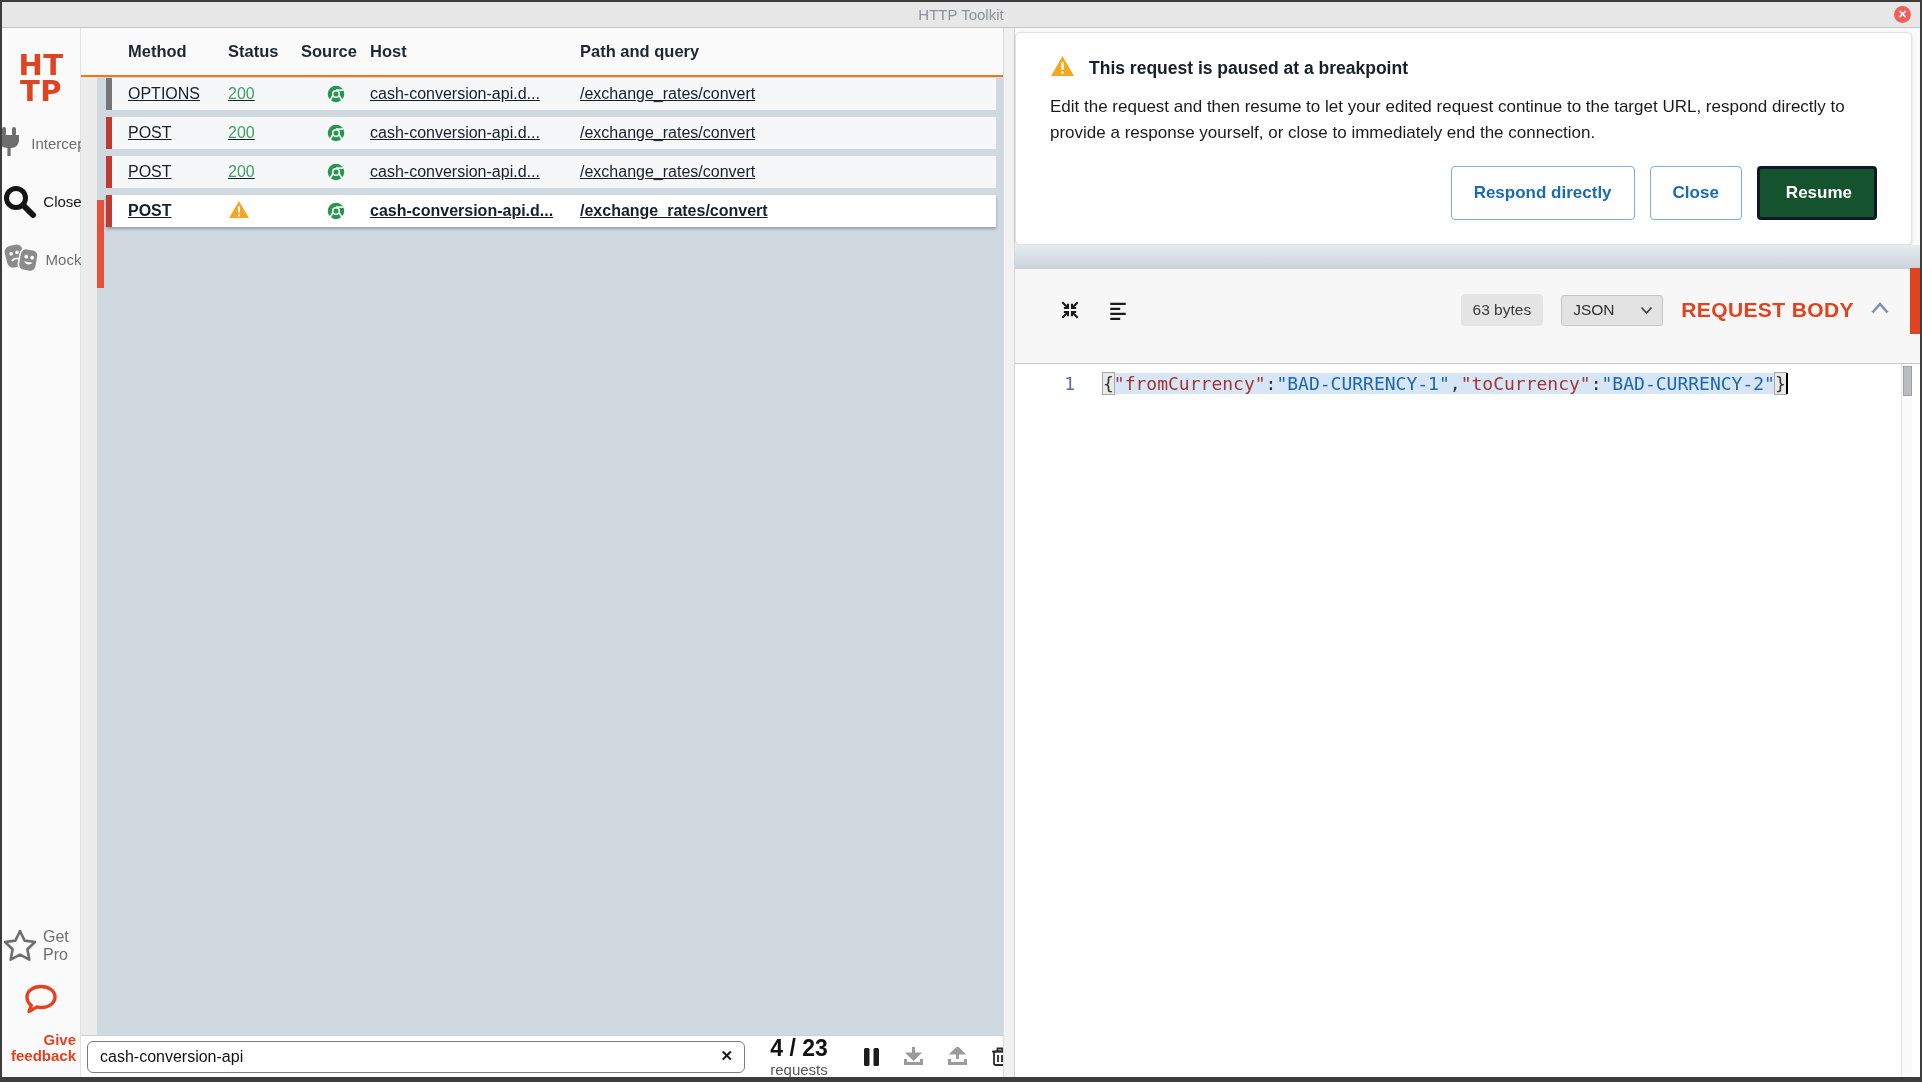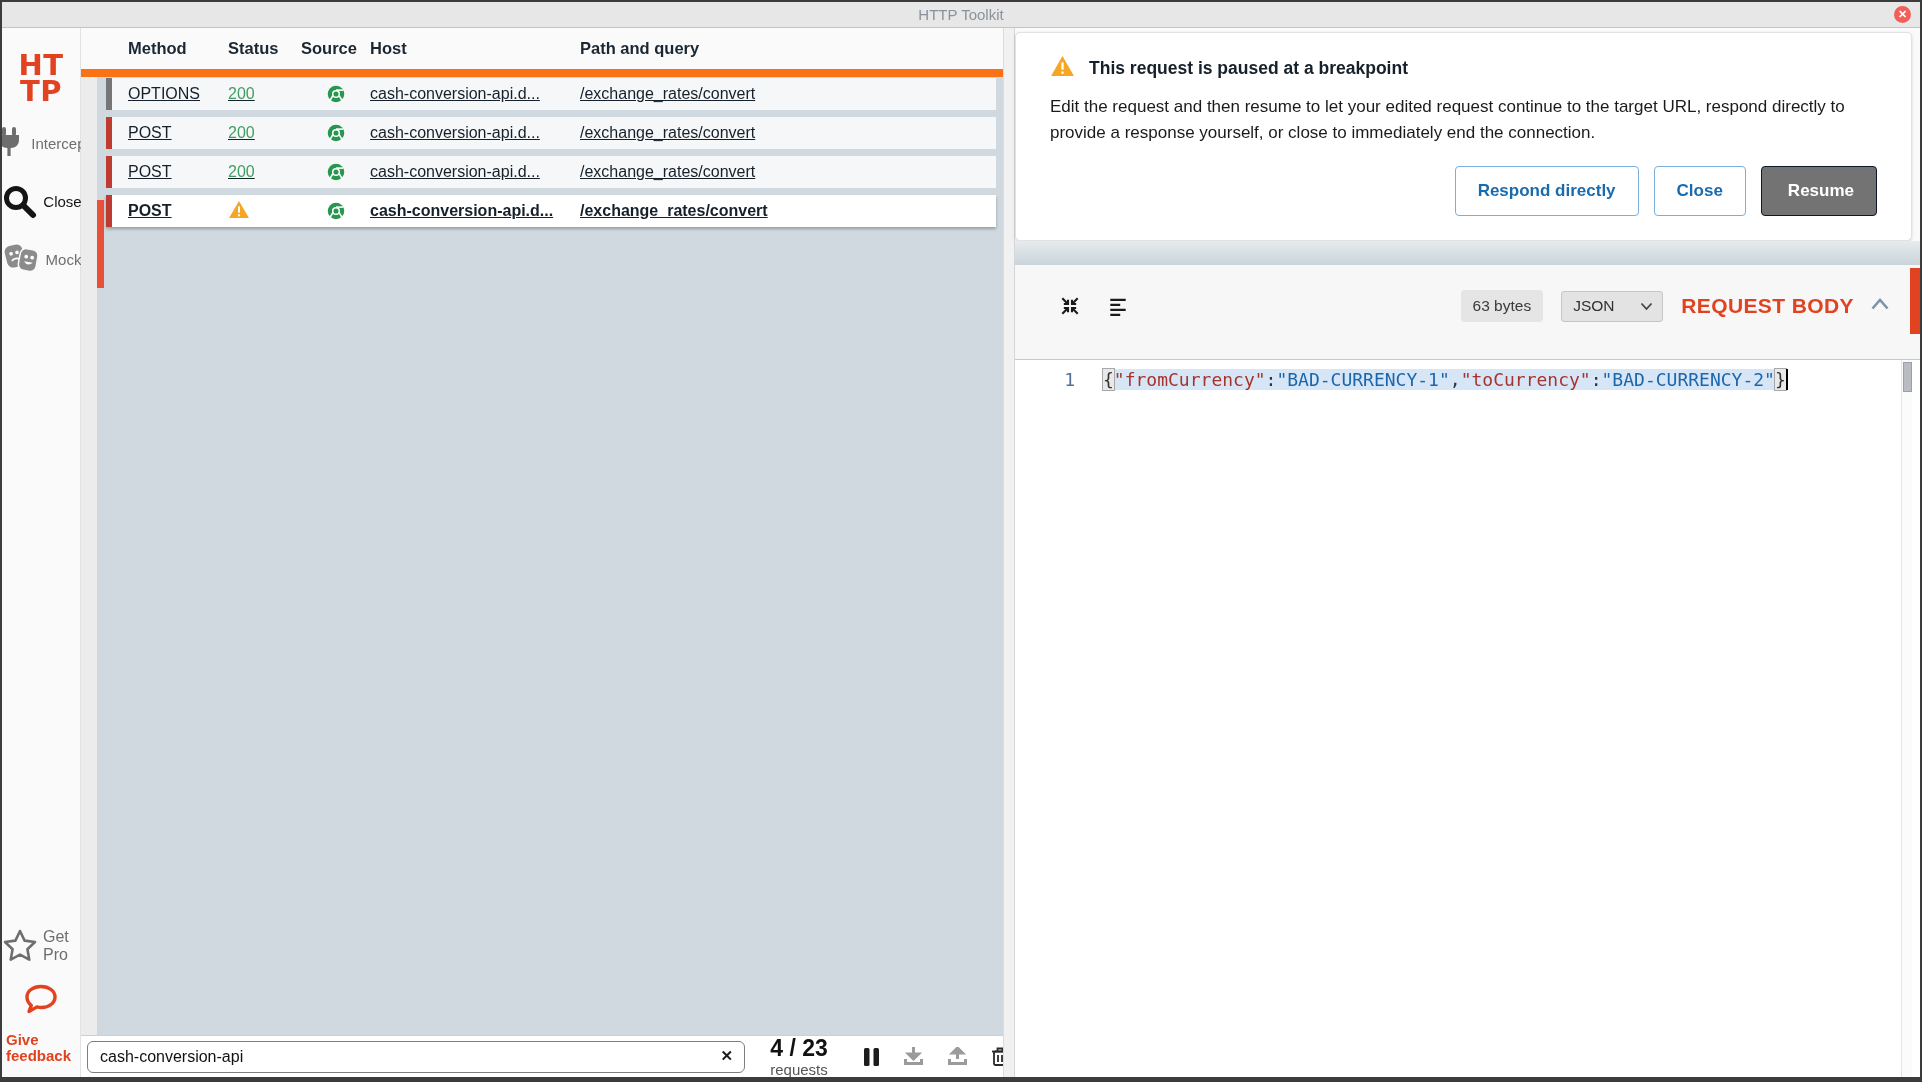--- a/index.html
+++ b/index.html
@@ -23,26 +23,26 @@
   .sidebar { flex:none; width:79px; background:#fafafa; border-right:1px solid #e2e2e2;
     display:flex; flex-direction:column; align-items:center; }
   .logo { margin-top:24px; color:#e1421f; font-weight:bold; font-size:29px; line-height:26px;
     text-align:center; font-family:"DejaVu Sans", sans-serif; letter-spacing:0.5px; }
   .nav-item { margin-top:21px; display:flex; flex-direction:row; align-items:center; gap:5px;
     color:#6e6e6e; font-size:15px; cursor:default; }
   .nav-item.active { color:#141414; }
   .nav-item svg { display:block; }
   .side-spacer { flex:1; }
   .getpro { color:#6e6e6e; font-size:16px; }
-  .feedback { color:#e1421f; font-weight:bold; font-size:15px; line-height:16px; text-align:left;
+  .feedback { color:#e1421f; font-weight:bold; font-size:15px; line-height:16px; text-align:right;
     width:70px; margin:6px 0 13px; }
   .feedback-item { margin-top:20px; display:flex; flex-direction:column; align-items:center; gap:4px; }
   
   .list-pane { flex:none; width:922px; display:flex; flex-direction:column; background:#cfd9df; min-height:0; }
-  .list-header { flex:none; height:49px; background:#fafafa; border-bottom:8px solid #f97316;
+  .list-header { flex:none; height:49px; background:#fafafa; border-bottom:2px solid #f97316;
     display:grid; grid-template-columns:100px 73px 69px 210px 1fr; align-items:center;
     padding-left:47px; font-weight:bold; font-size:16.5px; color:#1b2733; }
   .list-body { flex:1; position:relative; padding-top:1px; overflow:hidden; min-height:0;text-decoration:underline; }
   .list-gutter { position:absolute; left:0; top:0; bottom:0; width:16px; background:#ececec; }
   .sel-indicator { position:absolute; left:16px; top:123px; width:7px; height:88px; background:#e8503a; }
   .rows { position:relative; margin-left:25px; margin-right:7px; }
   .row { height:32px; margin-bottom:7px; background:#f6f7f8; border-left:6px solid #999;
     display:grid; grid-template-columns:100px 73px 69px 210px 1fr; align-items:center;
     padding-left:16px; font-size:16px; color:#15202a; cursor:default; }
   .row.r-gray { border-left-color:#767676; }
@@ -68,21 +68,21 @@
   
   .details-pane { flex:1; min-width:0; background:#fafafa; display:flex; flex-direction:column; position:relative; padding-top:4px; }
   .bp-card { flex:none; margin-right:8px; background:#fff; border:1px solid #e2e2e2; border-radius:5px;
     box-shadow:0 1px 3px rgba(0,0,0,.14); padding:22px 34px 24px; }
   .bp-title-row { display:flex; align-items:center; gap:14px; }
   .bp-title { font-size:17.5px; font-weight:bold; color:#15202a; }
   .bp-desc { margin-top:13px; font-size:17px; color:#1b1b1b; line-height:26px; max-width:810px; }
   .bp-buttons { margin-top:20px; display:flex; justify-content:flex-end; gap:15px; }
   .btn { font-size:17px; font-weight:bold; border-radius:4px; padding:14px 22px; font-family:inherit; cursor:default; }
   .btn-outline { background:#fff; border:1px solid #79aede; color:#196bb0; }
-  .btn-primary { background:#737373; border:1px solid #0f172a; color:#fff;padding-left:26px; }
+  .btn-primary { background:#14532d; border:3px solid #0f172a; color:#fff;padding-left:26px; }
   .gap-band { flex:none; height:24px; background:linear-gradient(#e6ebee, #c9d4da); }
   
   .body-card { flex:1; min-height:0; background:#f7f7f7; display:flex; flex-direction:column;gap:12px; }
   .body-header { flex:none; height:82px; display:flex; align-items:center; padding:0 30px 0 44px; }
   .hdr-iconbtn { margin-right:26px; cursor:default; }
   .hdr-iconbtn svg { display:block; }
   .hdr-spacer { flex:1; }
   .size-pill { background:#e5e5e5; border-radius:4px; padding:7px 12px; font-size:15.5px; color:#3a3a3a; margin-right:18px; }
   .format-select { background:#e3e3e3; border:1px solid #c6c6c6; border-radius:3px; width:102px; height:31px;
     display:flex; align-items:center; justify-content:space-between; padding:0 9px 0 11px;

